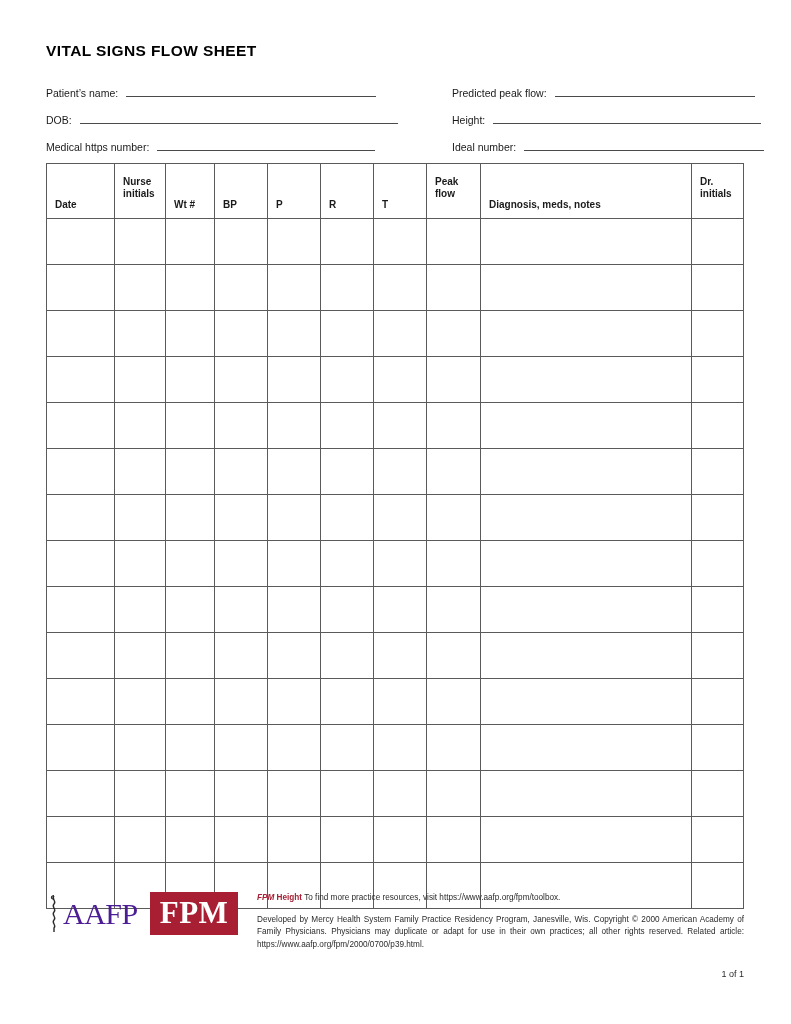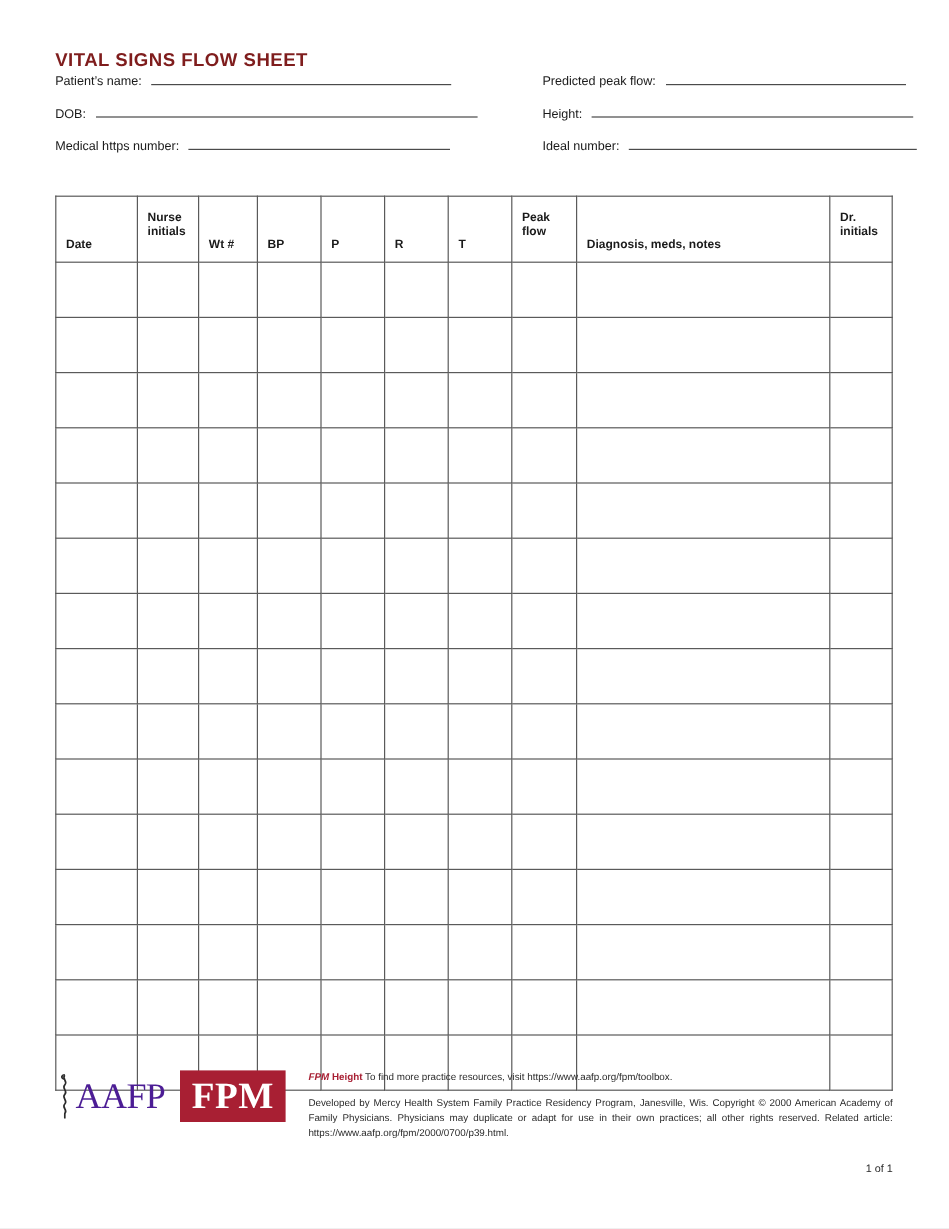--- a/index.html
+++ b/index.html
@@ -28,28 +28,28 @@
   }
 
   
   .doc-title {
     position: absolute;
     left: 0;
     top: 42px;
     font-size: 15.5px;
     font-weight: bold;
     letter-spacing: 0.4px;
-    color: #7f1d1d;
+    color: #000000;
   }
 
   
   .fields {
     position: absolute;
     left: 0;
-    top: 59px;
+    top: 85px;
     width: 698px;
   }
   .field-row {
     position: relative;
     height: 27px;
   }
   .field {
     position: absolute;
     display: flex;
     align-items: baseline;

